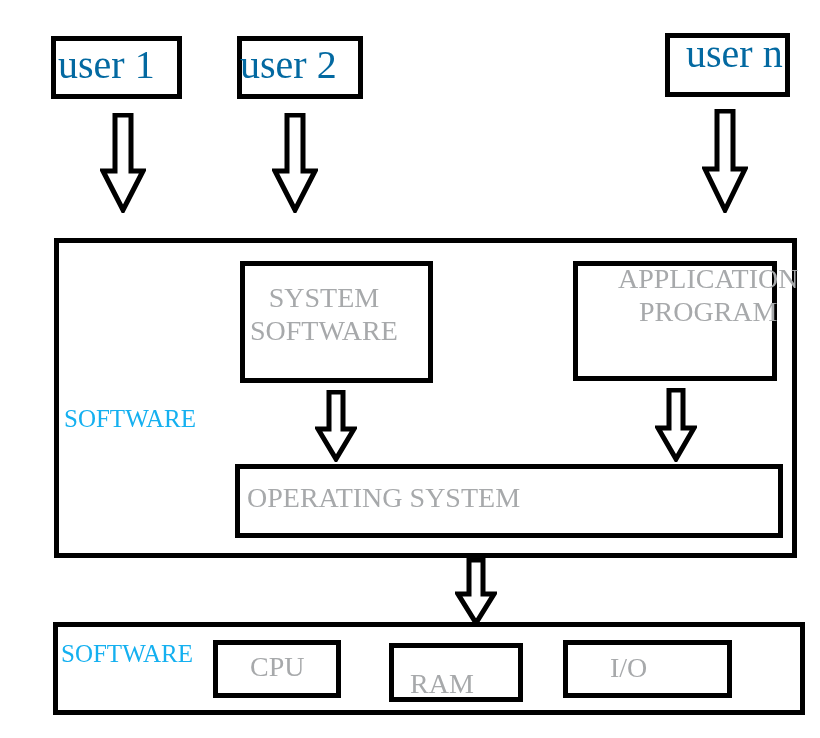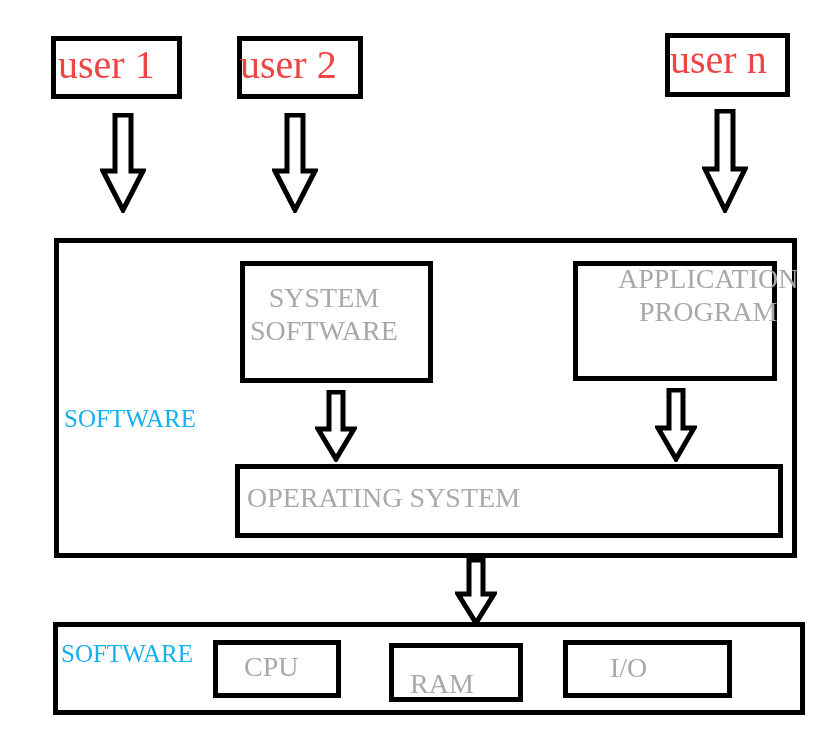--- a/index.html
+++ b/index.html
@@ -26,21 +26,21 @@
     position: absolute;
     box-sizing: border-box;
     background: #ffffff;
     border: 5px solid #000000;
   }
   .user-box {
     border-width: 5px;
   }
   .user-label {
     position: absolute;
-    color: #ef4444;
+    color: #0369a1;
     font-size: 40px;
     line-height: 1;
     white-space: nowrap;
     font-family: "Liberation Serif", "DejaVu Serif", serif;
   }
   .gray-label {
     position: absolute;
     color: #a7a9ab;
     font-size: 28px;
     line-height: 1.18;
@@ -70,21 +70,21 @@
 
 <div id="canvas">
 
   <div class="box user-box" style="left:51px; top:36px; width:131px; height:63px;"></div>
   <div class="user-label" style="left:58px; top:45px;">user  1</div>
 
   <div class="box user-box" style="left:237px; top:36px; width:126px; height:63px;"></div>
   <div class="user-label" style="left:240px; top:45px;">user 2</div>
 
   <div class="box user-box" style="left:665px; top:33px; width:125px; height:64px;"></div>
-  <div class="user-label" style="left:670px; top:40px;">user n</div>
+  <div class="user-label" style="left:670px; top:34px;padding-left:16px;">user n</div>
 
   <div class="arrow" style="left:100px; top:113px; width:46px; height:100px;">
     <svg viewBox="0 0 46 100" preserveAspectRatio="none">
       <polygon points="15,2 31,2 31,58 43,58 23,97 3,58 15,58" fill="#ffffff" stroke="#000000" stroke-width="5" stroke-linejoin="miter"></polygon>
     </svg>
   </div>
 
   <div class="arrow" style="left:272px; top:113px; width:46px; height:100px;">
     <svg viewBox="0 0 46 100" preserveAspectRatio="none">
       <polygon points="15,2 31,2 31,58 43,58 23,97 3,58 15,58" fill="#ffffff" stroke="#000000" stroke-width="5" stroke-linejoin="miter"></polygon>
@@ -128,21 +128,21 @@
     <svg viewBox="0 0 42 68" preserveAspectRatio="none">
       <polygon points="14,2 28,2 28,36 39,36 21,65 3,36 14,36" fill="#ffffff" stroke="#000000" stroke-width="5" stroke-linejoin="miter"></polygon>
     </svg>
   </div>
 
   <div class="container-box" style="left:53px; top:622px; width:752px; height:93px;"></div>
 
   <div class="section-label" style="left:61px; top:641px;">SOFTWARE</div>
 
   <div class="box" style="left:213px; top:640px; width:128px; height:58px;"></div>
-  <div class="gray-label" style="left:244px; top:650px;">CPU</div>
+  <div class="gray-label" style="left:250px; top:650px;">CPU</div>
 
   <div class="box" style="left:389px; top:643px; width:134px; height:59px;"></div>
   <div class="gray-label" style="left:410px; top:628px;margin-top:39px;">RAM</div>
 
   <div class="box" style="left:563px; top:640px; width:169px; height:58px;"></div>
   <div class="gray-label" style="left:610px; top:651px;">I/O</div>
 
 </div>
 
 </body></html>

